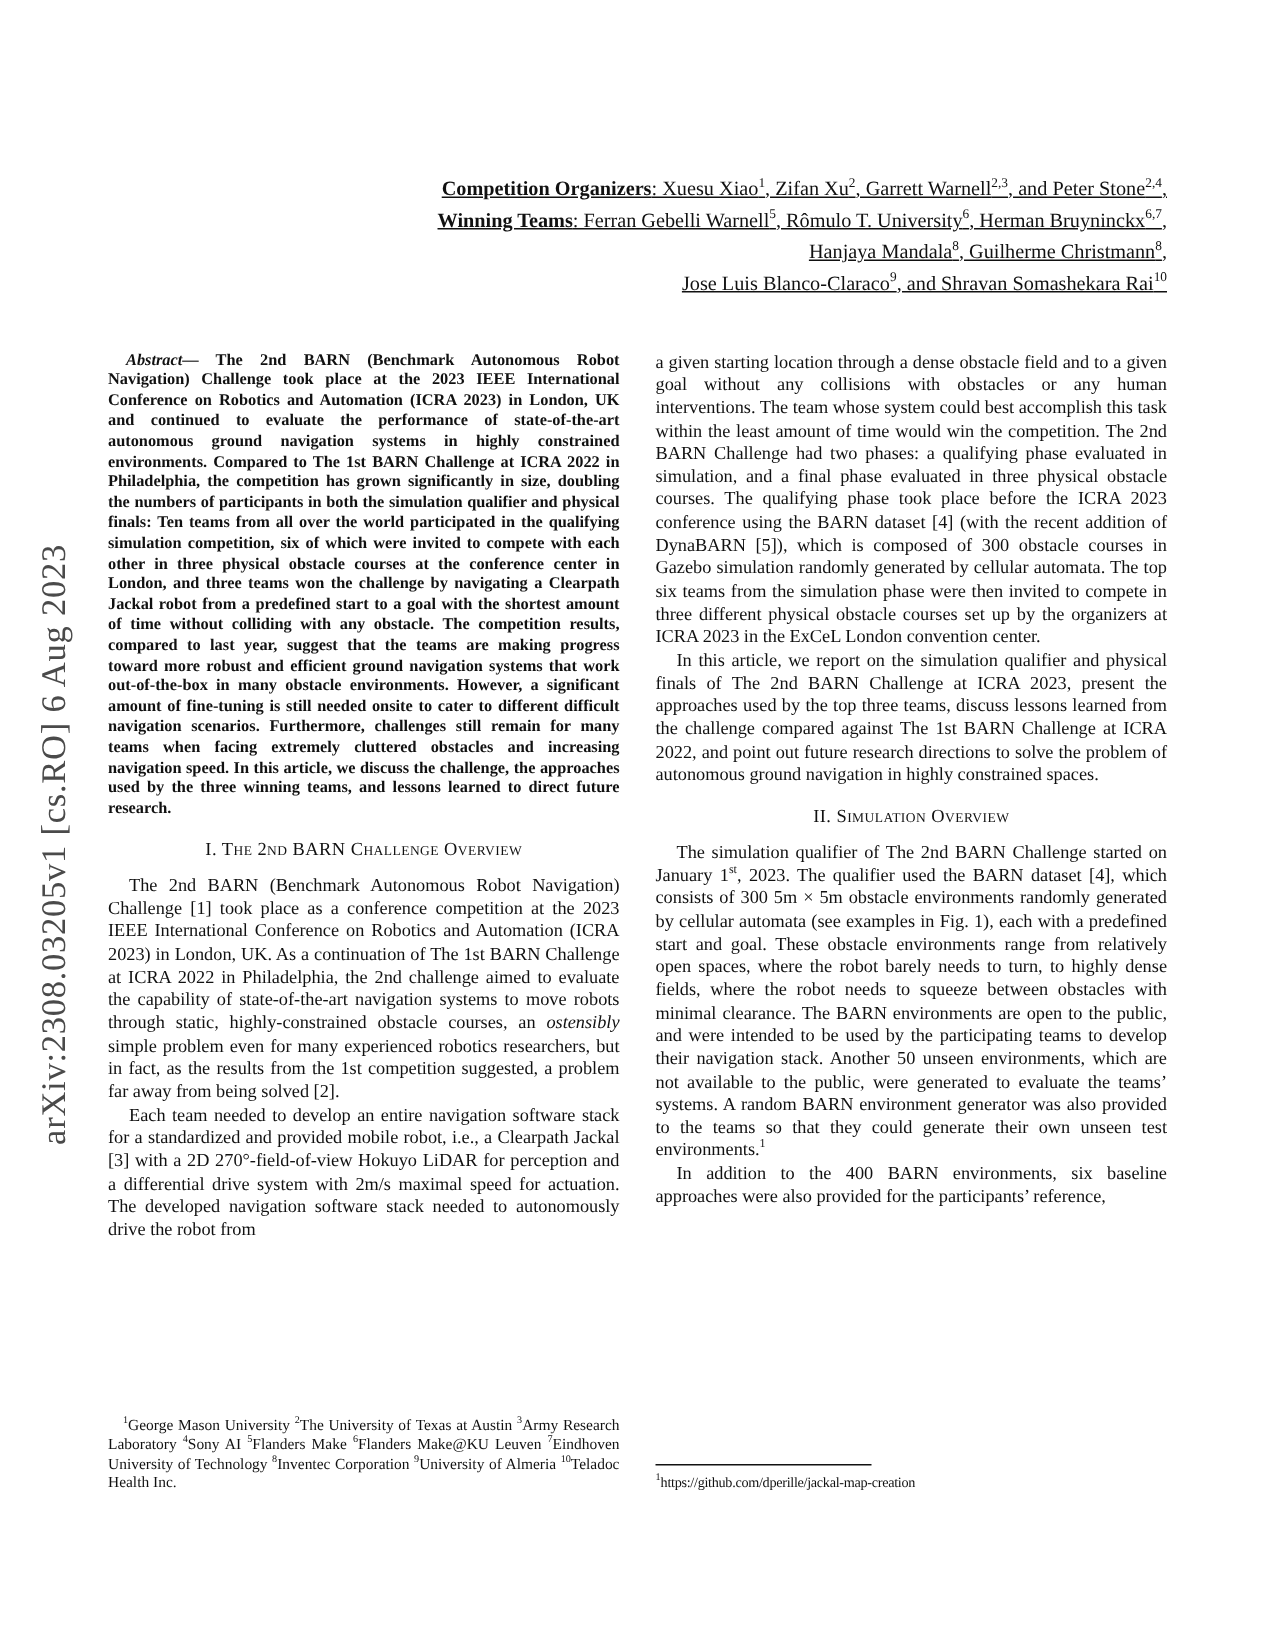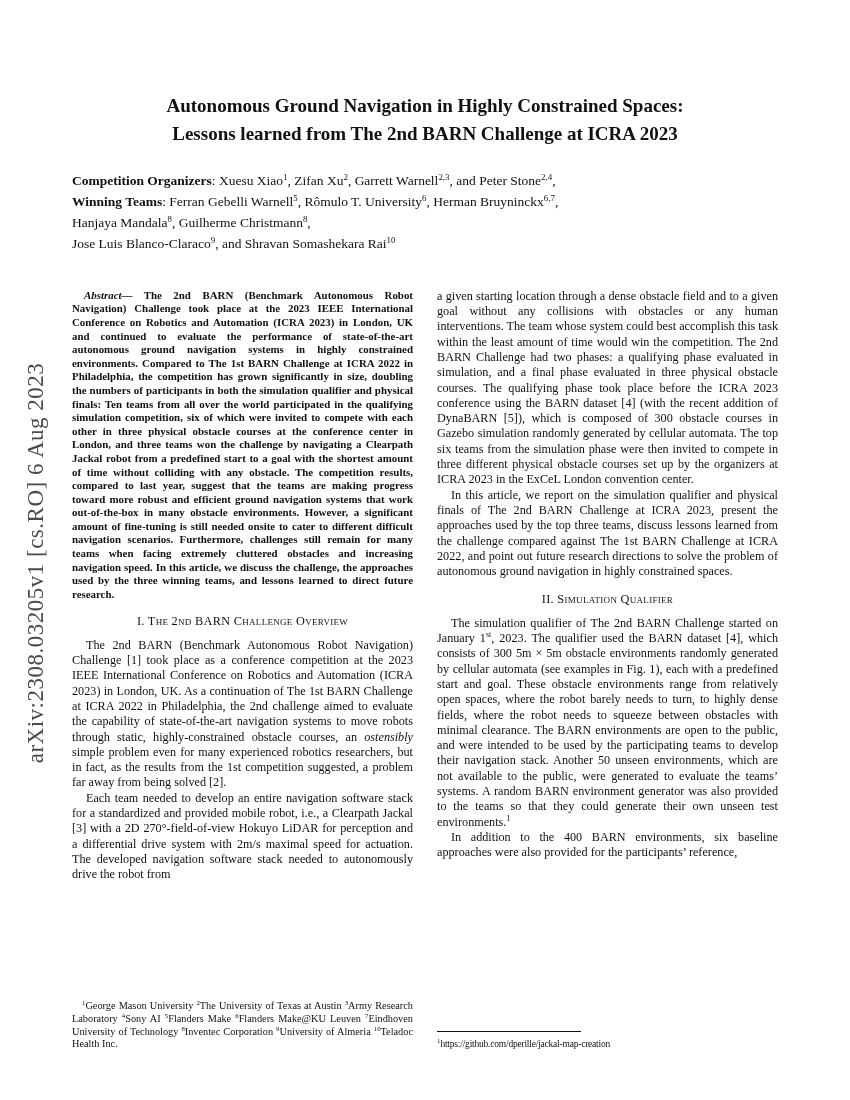--- a/index.html
+++ b/index.html
@@ -33,23 +33,24 @@
   .title{
     margin:0;
     text-align:center;
     font-size:19px;
     font-weight:bold;
     line-height:1.45;
   }
   .title-line{display:block;}
   .authors{
     margin-top:24px;
-    text-align:left;
+    text-align:right;
     font-size:13.5px;
     line-height:1.55;
+    text-decoration:underline;
   }
   .columns{
     position:relative;
     margin-top:34px;
     height:762px;
     display:flex;
     gap:24px;
     justify-content:flex-end;
   }
   .col{
@@ -106,24 +107,20 @@
 </style>
 </head>
 <body>
 
 <div class="page">
 
   <div class="arxiv-stamp">arXiv:2308.03205v1  [cs.RO]  6 Aug 2023</div>
 
   <div class="content">
 
-    <h1 class="title">
-      <span class="title-line">Autonomous Ground Navigation in Highly Constrained Spaces:</span>
-      <span class="title-line">Lessons learned from The 2nd BARN Challenge at ICRA 2023</span>
-    </h1>
 
     <div class="authors">
       <div class="author-line"><span class="seg-b">Competition Organizers</span><span>: Xuesu Xiao</span><sup>1</sup><span>, Zifan Xu</span><sup>2</sup><span>, Garrett Warnell</span><sup>2,3</sup><span>, and Peter Stone</span><sup>2,4</sup><span>,</span></div>
       <div class="author-line"><span class="seg-b">Winning Teams</span><span>: Ferran Gebelli Warnell</span><sup>5</sup><span>, Rômulo T. University</span><sup>6</sup><span>, Herman Bruyninckx</span><sup>6,7</sup><span>,</span></div>
       <div class="author-line"><span>Hanjaya Mandala</span><sup>8</sup><span>, Guilherme Christmann</span><sup>8</sup><span>,</span></div>
       <div class="author-line"><span>Jose Luis Blanco-Claraco</span><sup>9</sup><span>, and Shravan Somashekara Rai</span><sup>10</sup></div>
     </div>
 
     <div class="columns">
 
@@ -131,21 +128,21 @@
         <p class="abstract"><span class="seg-b seg-i">Abstract</span><span class="seg-b">— The 2nd BARN (Benchmark Autonomous Robot Navigation) Challenge took place at the 2023 IEEE International Conference on Robotics and Automation (ICRA 2023) in London, UK and continued to evaluate the performance of state-of-the-art autonomous ground navigation systems in highly constrained environments. Compared to The 1st BARN Challenge at ICRA 2022 in Philadelphia, the competition has grown significantly in size, doubling the numbers of participants in both the simulation qualifier and physical finals: Ten teams from all over the world participated in the qualifying simulation competition, six of which were invited to compete with each other in three physical obstacle courses at the conference center in London, and three teams won the challenge by navigating a Clearpath Jackal robot from a predefined start to a goal with the shortest amount of time without colliding with any obstacle. The competition results, compared to last year, suggest that the teams are making progress toward more robust and efficient ground navigation systems that work out-of-the-box in many obstacle environments. However, a significant amount of fine-tuning is still needed onsite to cater to different difficult navigation scenarios. Furthermore, challenges still remain for many teams when facing extremely cluttered obstacles and increasing navigation speed. In this article, we discuss the challenge, the approaches used by the three winning teams, and lessons learned to direct future research.</span></p>
         <h2 class="section-heading">I. The 2nd BARN Challenge Overview</h2>
         <p class="body-par indent"><span>The 2nd BARN (Benchmark Autonomous Robot Navigation) Challenge [1] took place as a conference competition at the 2023 IEEE International Conference on Robotics and Automation (ICRA 2023) in London, UK. As a continuation of The 1st BARN Challenge at ICRA 2022 in Philadelphia, the 2nd challenge aimed to evaluate the capability of state-of-the-art navigation systems to move robots through static, highly-constrained obstacle courses, an </span><span class="seg-i">ostensibly</span><span> simple problem even for many experienced robotics researchers, but in fact, as the results from the 1st competition suggested, a problem far away from being solved [2].</span></p>
         <p class="body-par indent"><span>Each team needed to develop an entire navigation software stack for a standardized and provided mobile robot, i.e., a Clearpath Jackal [3] with a 2D 270°-field-of-view Hokuyo LiDAR for perception and a differential drive system with 2m/s maximal speed for actuation. The developed navigation software stack needed to autonomously drive the robot from</span></p>
         <div class="affil-note"><sup>1</sup><span>George Mason University </span><sup>2</sup><span>The University of Texas at Austin </span><sup>3</sup><span>Army Research Laboratory </span><sup>4</sup><span>Sony AI </span><sup>5</sup><span>Flanders Make </span><sup>6</sup><span>Flanders Make@KU Leuven </span><sup>7</sup><span>Eindhoven University of Technology </span><sup>8</sup><span>Inventec Corporation </span><sup>9</sup><span>University of Almeria </span><sup>10</sup><span>Teladoc Health Inc.</span></div>
       </div>
 
       <div class="col">
         <p class="body-par"><span>a given starting location through a dense obstacle field and to a given goal without any collisions with obstacles or any human interventions. The team whose system could best accomplish this task within the least amount of time would win the competition. The 2nd BARN Challenge had two phases: a qualifying phase evaluated in simulation, and a final phase evaluated in three physical obstacle courses. The qualifying phase took place before the ICRA 2023 conference using the BARN dataset [4] (with the recent addition of DynaBARN [5]), which is composed of 300 obstacle courses in Gazebo simulation randomly generated by cellular automata. The top six teams from the simulation phase were then invited to compete in three different physical obstacle courses set up by the organizers at ICRA 2023 in the ExCeL London convention center.</span></p>
         <p class="body-par indent"><span>In this article, we report on the simulation qualifier and physical finals of The 2nd BARN Challenge at ICRA 2023, present the approaches used by the top three teams, discuss lessons learned from the challenge compared against The 1st BARN Challenge at ICRA 2022, and point out future research directions to solve the problem of autonomous ground navigation in highly constrained spaces.</span></p>
-        <h2 class="section-heading">II. Simulation Qualifier</h2>
+        <h2 class="section-heading">II. Simulation Overview</h2>
         <p class="body-par indent"><span>The simulation qualifier of The 2nd BARN Challenge started on January 1</span><sup>st</sup><span>, 2023. The qualifier used the BARN dataset [4], which consists of 300 5m × 5m obstacle environments randomly generated by cellular automata (see examples in Fig. 1), each with a predefined start and goal. These obstacle environments range from relatively open spaces, where the robot barely needs to turn, to highly dense fields, where the robot needs to squeeze between obstacles with minimal clearance. The BARN environments are open to the public, and were intended to be used by the participating teams to develop their navigation stack. Another 50 unseen environments, which are not available to the public, were generated to evaluate the teams’ systems. A random BARN environment generator was also provided to the teams so that they could generate their own unseen test environments.</span><sup>1</sup></p>
         <p class="body-par indent"><span>In addition to the 400 BARN environments, six baseline approaches were also provided for the participants’ reference,</span></p>
         <div class="url-note">
           <div class="note-rule"></div>
           <div><sup>1</sup><span class="seg-mono">https://github.com/dperille/jackal-map-creation</span></div>
         </div>
       </div>
 
     </div>
   </div>

